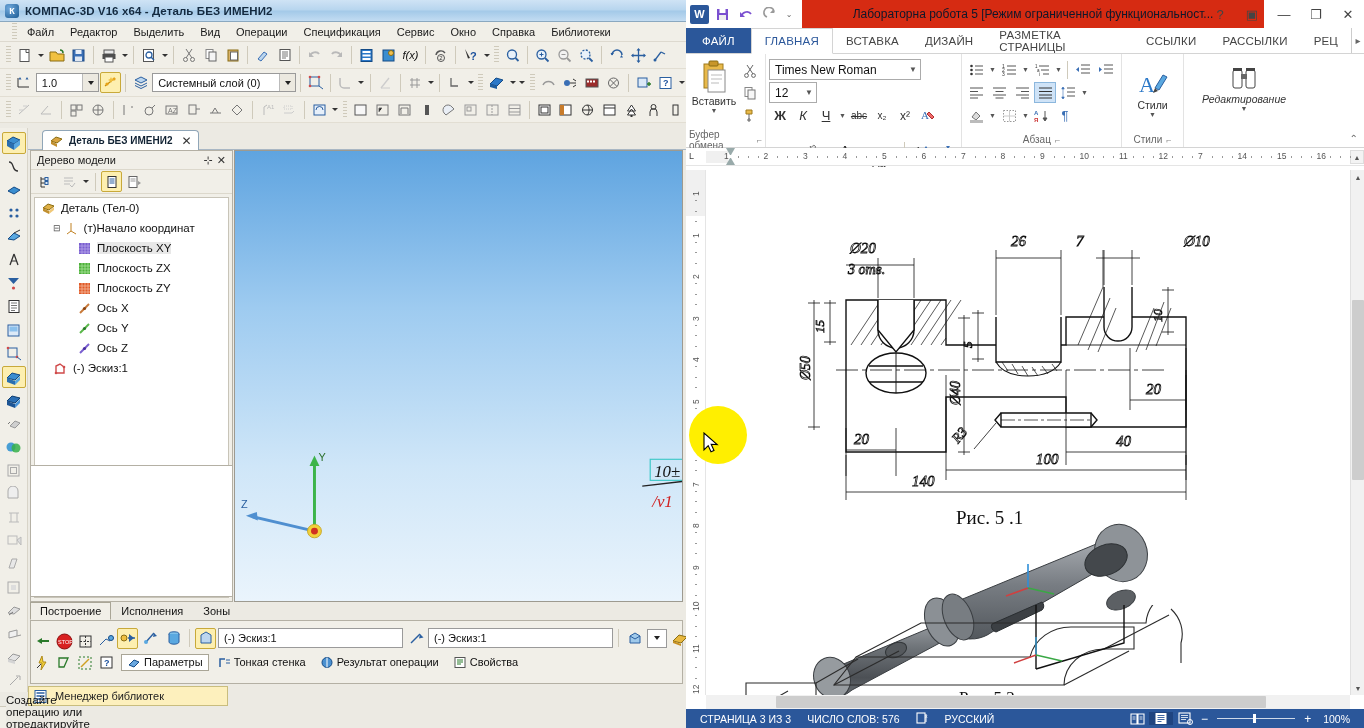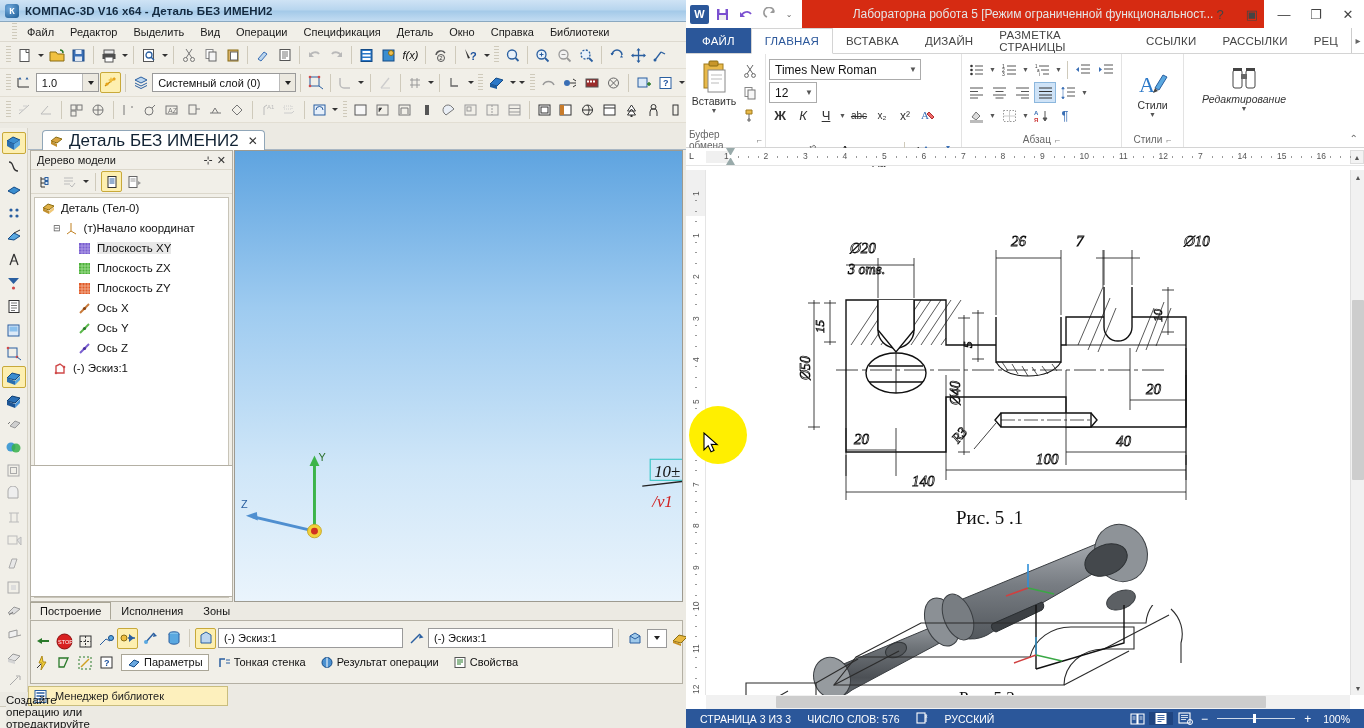--- a/index.html
+++ b/index.html
@@ -52,21 +52,21 @@
   .k-left .vbtn { width:24px; height:23px; display:flex; align-items:center; justify-content:center;
                   border:1px solid transparent; border-radius:2px; }
   .k-left .vbtn.act { background:#fdefb0; border:1px solid #c8a93a; }
 
   
   .k-doctab { position:absolute; left:28px; top:128px; width:658px; height:22px;
               background:#eceae3; border-bottom:1px solid #a9b7c4; }
   .k-doctab .tab { position:absolute; left:14px; top:2px; height:20px;
       background:#fff; border:1px solid #90a6b8; border-bottom:none; border-radius:4px 4px 0 0;
       display:flex; align-items:center; padding:0 6px; gap:5px; }
-  .k-doctab .tab .tt { font-size:17px; font-weight:normal; color:#123; }
+  .k-doctab .tab .tt { font-size:10px; font-weight:bold; color:#123; }
   .k-doctab .tab .tx { font-size:12px; color:#333; margin-left:4px; cursor:pointer; }
 
   
   .k-tree { position:absolute; left:30px; top:150px; width:203px; bottom:126px;
             background:#f1efe8; border:1px solid #b4b0a4; display:flex; flex-direction:column;}
   .k-tree .hdr { height:19px; display:flex; align-items:center; padding:0 3px 0 6px;
                  background:#f1efe8; border-bottom:1px solid #dcd8cc; }
   .k-tree .hdr .ht { font-size:11px; color:#1a1a1a; }
   .k-tree .hdr .hb { margin-left:auto; display:flex; gap:4px; align-items:center; }
   .k-tree .tbar { height:24px; display:flex; align-items:center; gap:2px; padding-left:4px;
@@ -120,21 +120,21 @@
   
   .word { position:absolute; left:686px; top:0; width:678px; height:728px;
           background:#fff; overflow:hidden; }
   .w-title { height:28px; background:#fff; display:flex; align-items:center; position:relative; }
   .w-qat { display:flex; align-items:center; gap:2px; padding-left:4px; }
   .w-wicon { width:19px; height:19px; background:#2b579a; color:#fff; font-weight:bold;
              font-size:11px; display:flex; align-items:center; justify-content:center; border-radius:2px;}
   .qb { width:22px; height:22px; display:flex; align-items:center; justify-content:center; }
   .w-titlebox { position:absolute; left:116px; right:100px; top:0; height:28px;
                 background:#d62b12; display:flex; align-items:center; justify-content:center; }
-  .w-titlebox span { color:#e5e5e5; font-size:12px; white-space:nowrap; overflow:hidden; }
+  .w-titlebox span { color:#0f172a; font-size:12px; white-space:nowrap; overflow:hidden; }
   .w-winbtns { position:absolute; right:0; top:0; height:28px; display:flex; align-items:center; }
   .w-winbtns .wb { width:32px; height:28px; display:flex; align-items:center; justify-content:center;
                    font-size:13px; color:#444; }
 
   .w-tabs { height:26px; background:#fff; display:flex; align-items:stretch;
             border-bottom:1px solid #d4d4d4; }
   .w-tabs .wt { display:flex; align-items:center; padding:0 13px; font-size:11.5px; color:#444;
                 letter-spacing:.2px; }
   .w-tabs .wt.file { background:#2b579a; color:#fff; font-weight:normal; padding:0 16px;}
   .w-tabs .wt.on { color:#2b579a; border:1px solid #d4d4d4; border-bottom:1px solid #fff;
@@ -212,21 +212,21 @@
     </div>
 
     <div class="k-menu">
       <div class="grip"></div>
       <div class="mi">Файл</div>
       <div class="mi">Редактор</div>
       <div class="mi">Выделить</div>
       <div class="mi">Вид</div>
       <div class="mi">Операции</div>
       <div class="mi">Спецификация</div>
-      <div class="mi">Деталь</div>
+      <div class="mi">Сервис</div>
       <div class="mi">Окно</div>
       <div class="mi">Справка</div>
       <div class="mi">Библиотеки</div>
     </div>
 
     <div class="k-tbrow">
       <div class="grip"></div>
       <div class="tbtn">
         <svg width="15" height="15">
             <rect x="3" y="1.5" width="9" height="12" fill="#fff" stroke="#555"></rect>

